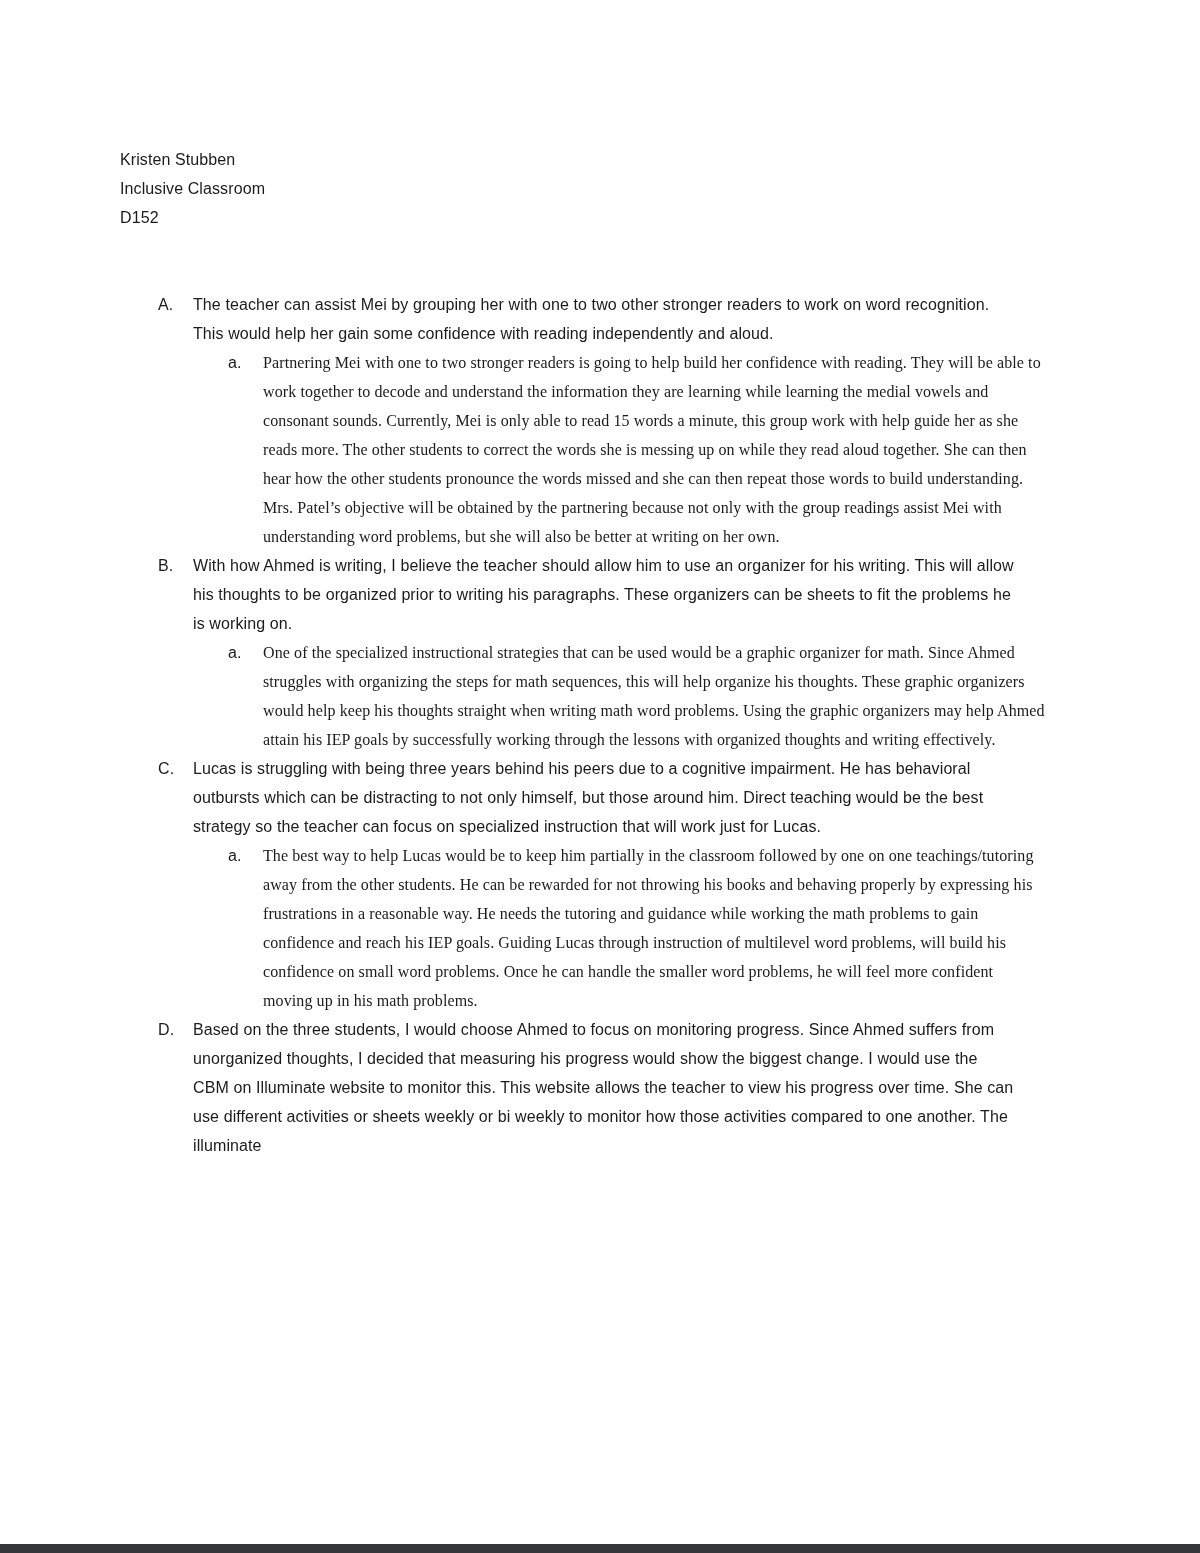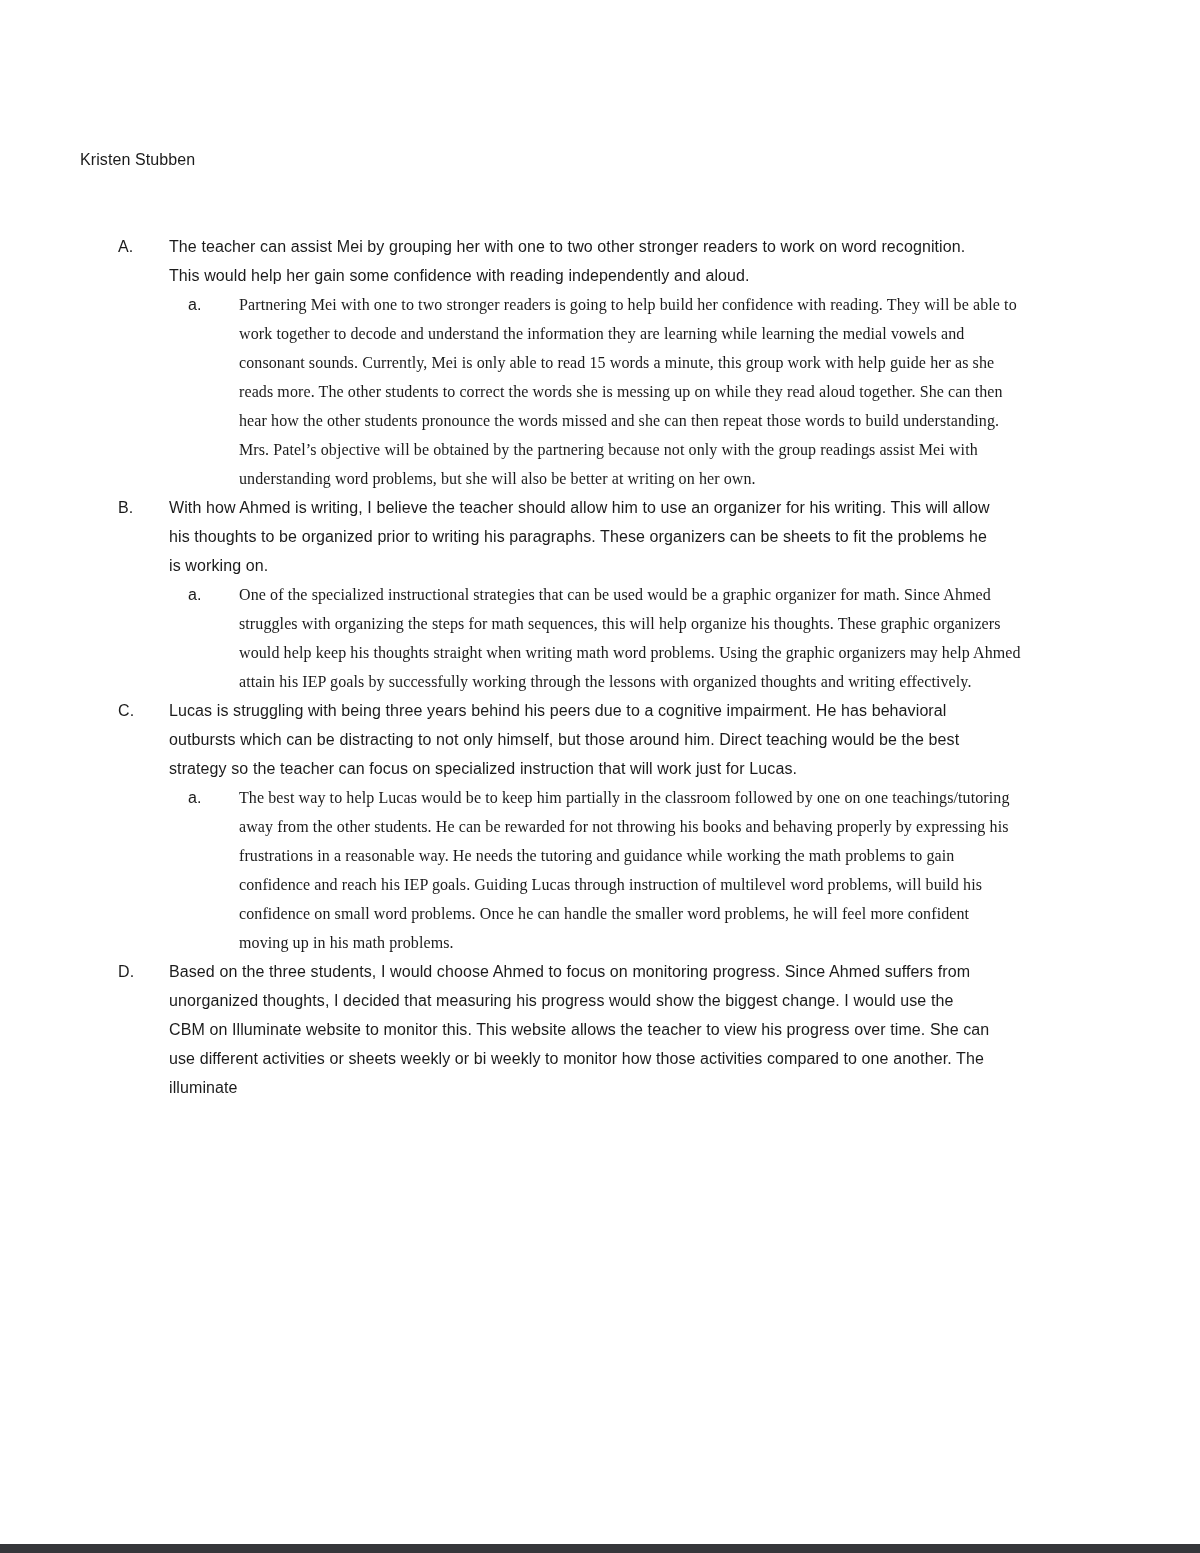--- a/index.html
+++ b/index.html
@@ -15,21 +15,21 @@
     position: relative;
     overflow: hidden;
   }
   .doc-page {
     position: absolute;
     top: 0;
     left: 0;
     width: 1200px;
     height: 1553px;
     box-sizing: border-box;
-    padding: 145px 150px 40px 80px;
+    padding: 145px 150px 40px 120px;
     font-size: 16px;
     line-height: 29px;
     letter-spacing: 0.1px;
   }
   .doc-header {
     margin-bottom: 58px;
   }
   .outline {
     width: 100%;
   }
@@ -37,21 +37,20 @@
     display: flex;
     align-items: flex-start;
   }
   .item .marker {
     flex: 0 0 35px;
     width: 35px;
   }
   .item .text {
     flex: 1 1 auto;
     min-width: 0;
-    margin-left: 16px;
   }
   .level-1 {
     padding-left: 38px;
   }
   .level-2 {
     padding-left: 108px;
   }
   .level-2 .text {
     max-width: 782px;
     font-family: Liberation Serif, serif;
@@ -68,20 +67,22 @@
     background: #35363a;
   }
 </style>
 </head>
 <body>
 
 <div class="doc-page">
 
   <div class="doc-header">
     <div>Kristen Stubben</div>
+    <div>Inclusive Classroom</div>
+    <div>D152</div>
   </div>
 
   <div class="outline">
 
     <div class="item level-1">
       <span class="marker">A.</span>
       <span class="text">The teacher can assist Mei by grouping her with one to two other stronger readers to work on word recognition. This would help her gain some confidence with reading independently and aloud.</span>
     </div>
     <div class="item level-2">
       <span class="marker">a.</span>

